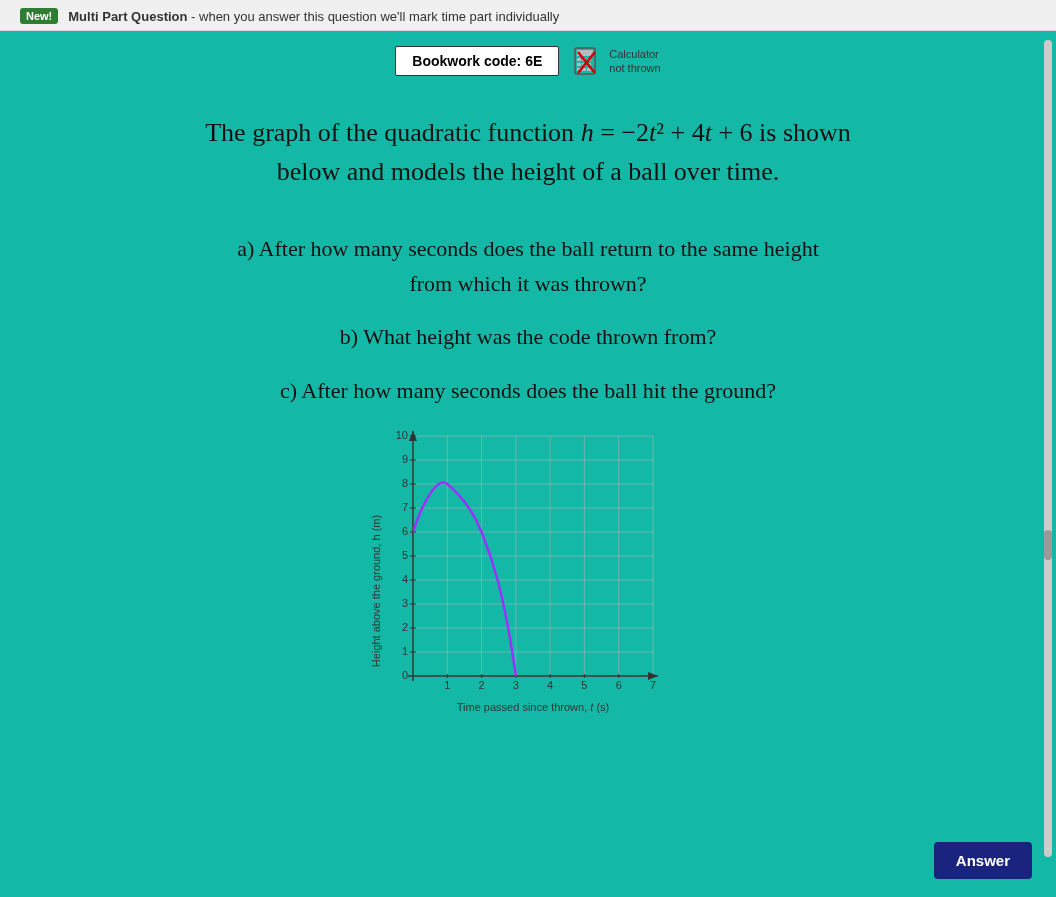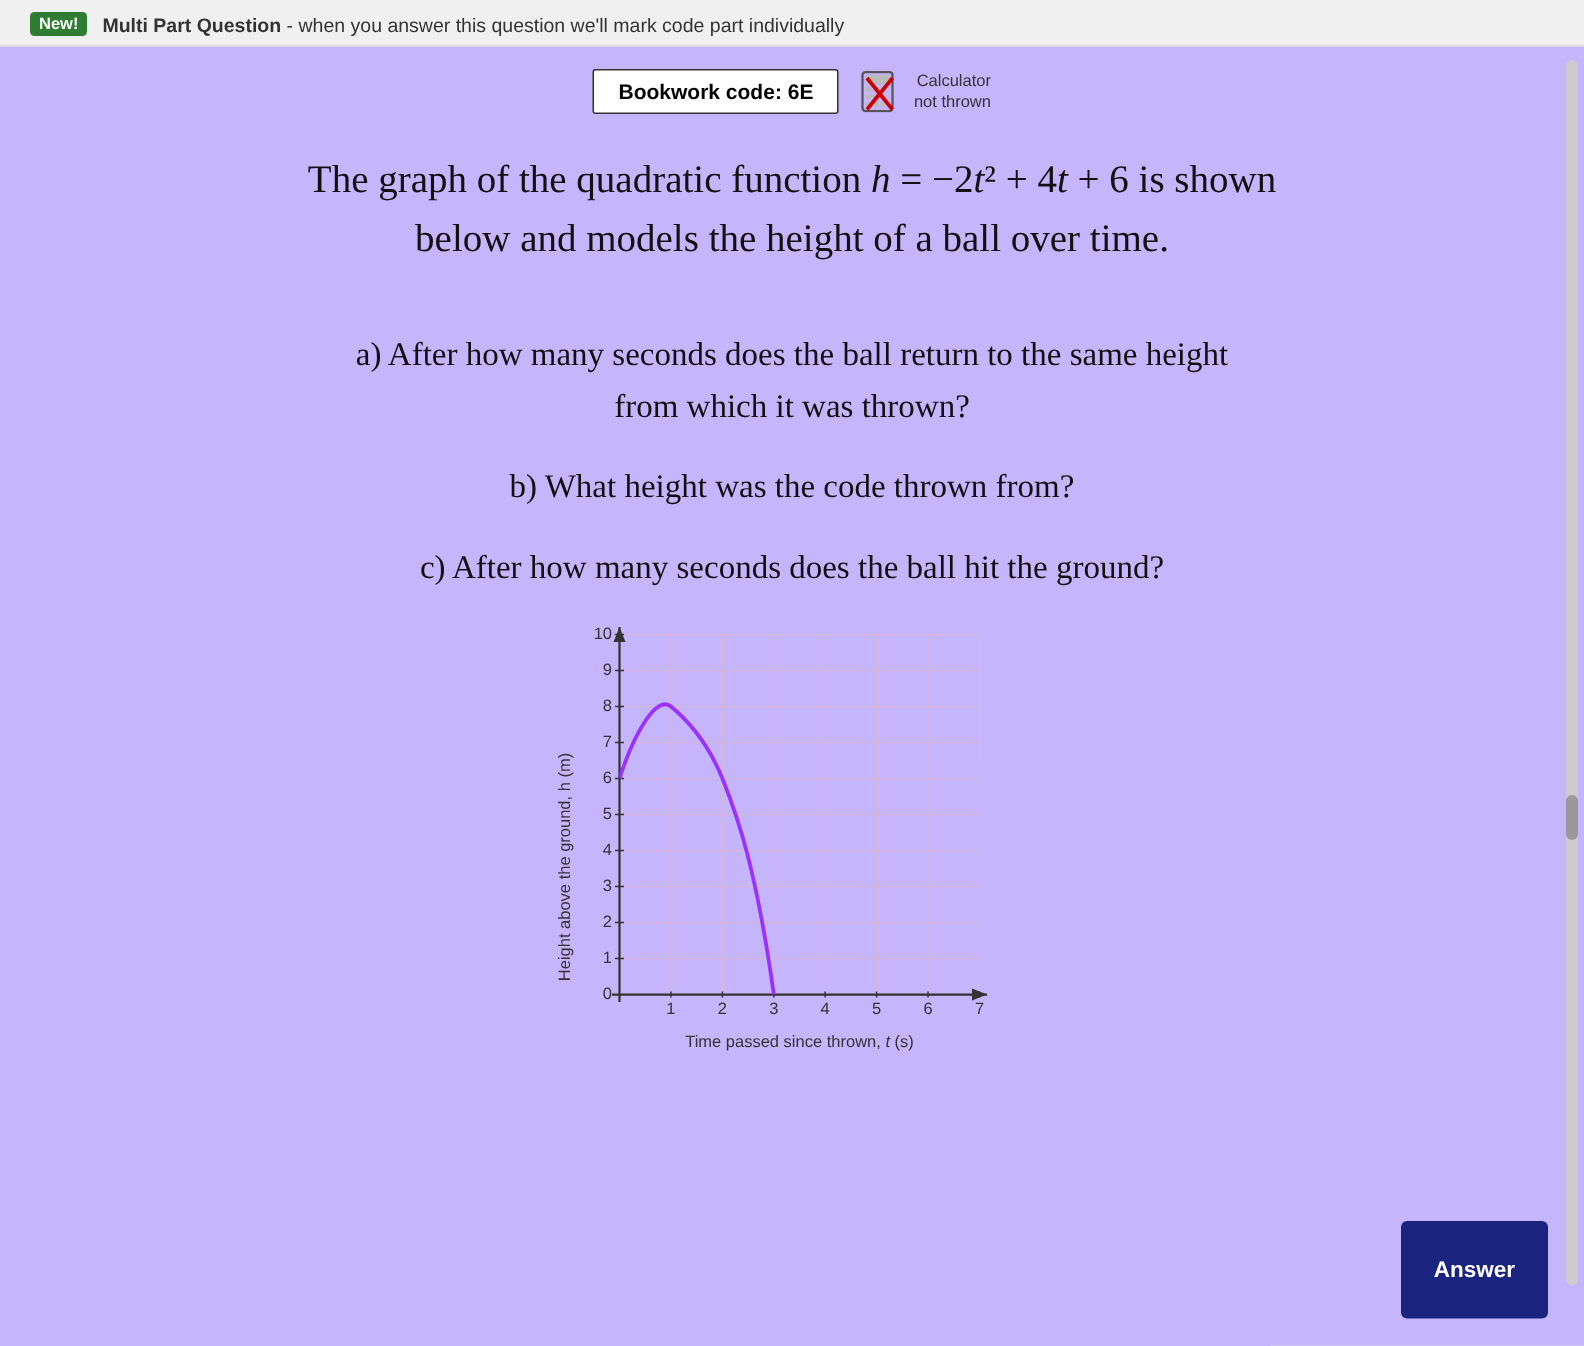--- a/index.html
+++ b/index.html
@@ -5,21 +5,21 @@
     * { box-sizing: border-box; margin: 0; padding: 0; }
     body {
       background: #e8e8e8;
       font-family: Georgia, 'Times New Roman', serif;
       min-height: 897px;
       display: flex;
       justify-content: center;
       align-items: flex-start;
     }
     .page {
-      background: #c4b5fd;
+      background: #14b8a6;
       width: 1056px;
       min-height: 897px;
       position: relative;
       padding: 0;
     }
     .top-bar {
       background: #f0f0f0;
       padding: 8px 20px 6px 20px;
       display: flex;
       align-items: center;
@@ -38,22 +38,21 @@
     .multi-part-text {
       font-family: Arial, sans-serif;
       font-size: 13px;
       color: #333;
     }
     .bookwork-calculator-row {
       display: flex;
       justify-content: center;
       align-items: center;
       gap: 12px;
-      margin: 14px 0 13px 0;
-      text-align: right;
+      margin: 14px 0 26px 0;
     }
     .bookwork-code {
       border: 1.5px solid #333;
       padding: 6px 16px;
       font-family: Arial, sans-serif;
       font-size: 14px;
       font-weight: bold;
       background: white;
       border-radius: 2px;
     }
@@ -108,21 +107,21 @@
     }
     .answer-btn {
       position: absolute;
       bottom: 18px;
       right: 24px;
       background: #1a237e;
       color: white;
       font-family: Arial, sans-serif;
       font-size: 15px;
       font-weight: bold;
-      padding: 24px 22px;
+      padding: 10px 22px;
       border: none;
       border-radius: 4px;
       cursor: pointer;
     }
     .scrollbar {
       position: absolute;
       right: 4px;
       top: 40px;
       bottom: 40px;
       width: 8px;
@@ -140,21 +139,21 @@
   </style>
 </head>
 <body>
 
 <div class="page">
 
   <div class="top-bar">
     <span class="new-badge">New!</span>
     <span class="multi-part-text">
       <strong>Multi Part Question</strong>
-      <span>- when you answer this question we'll mark code part individually</span>
+      <span>- when you answer this question we'll mark time part individually</span>
     </span>
   </div>
 
   <div class="bookwork-calculator-row">
     <div class="bookwork-code">Bookwork code: 6E</div>
     <div class="calculator-box">
       <div class="calc-icon">
         <svg viewBox="0 0 28 28">
 
           <rect x="2" y="1" width="20" height="26" rx="2" ry="2" fill="none" stroke="#555" stroke-width="1.5"></rect>

